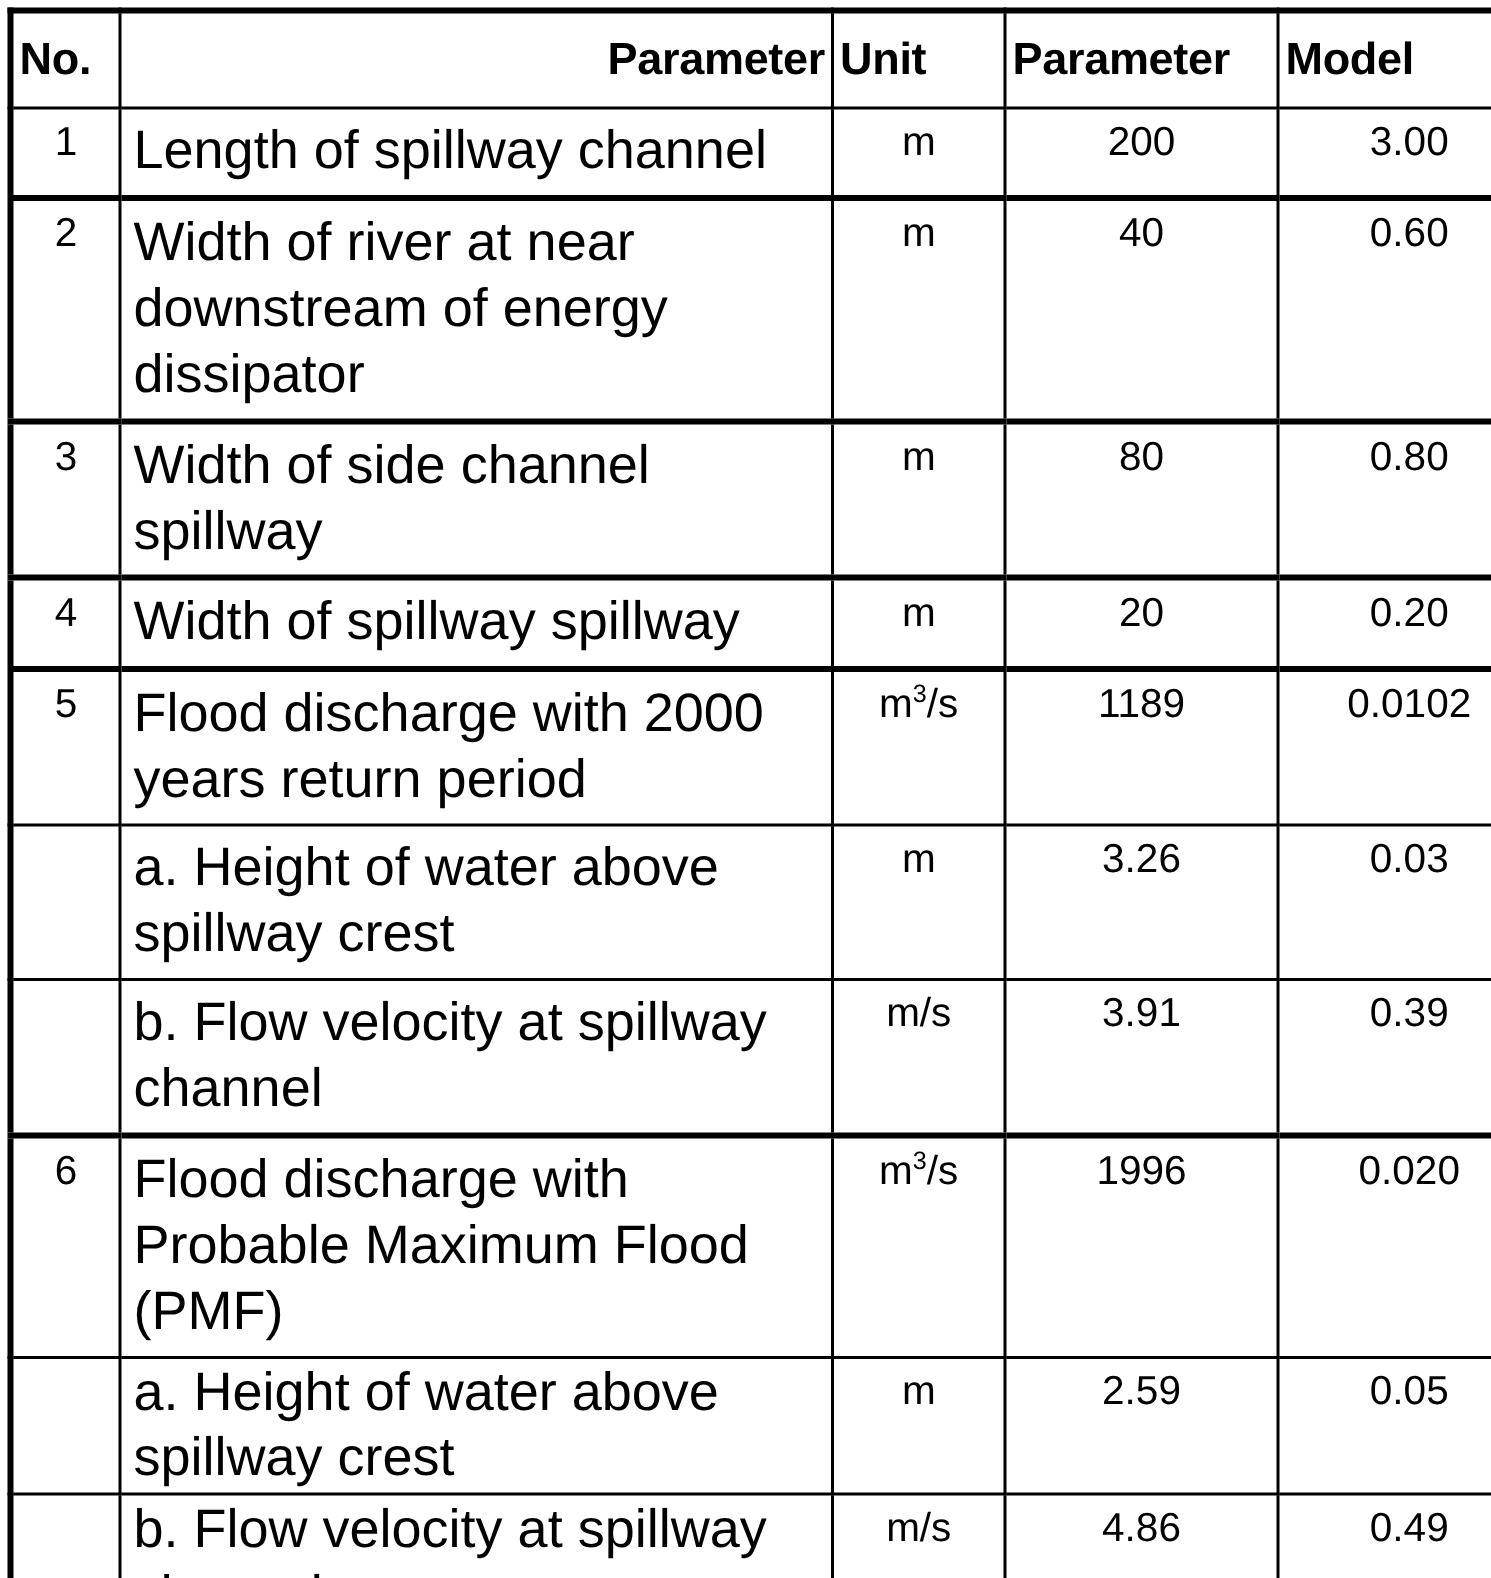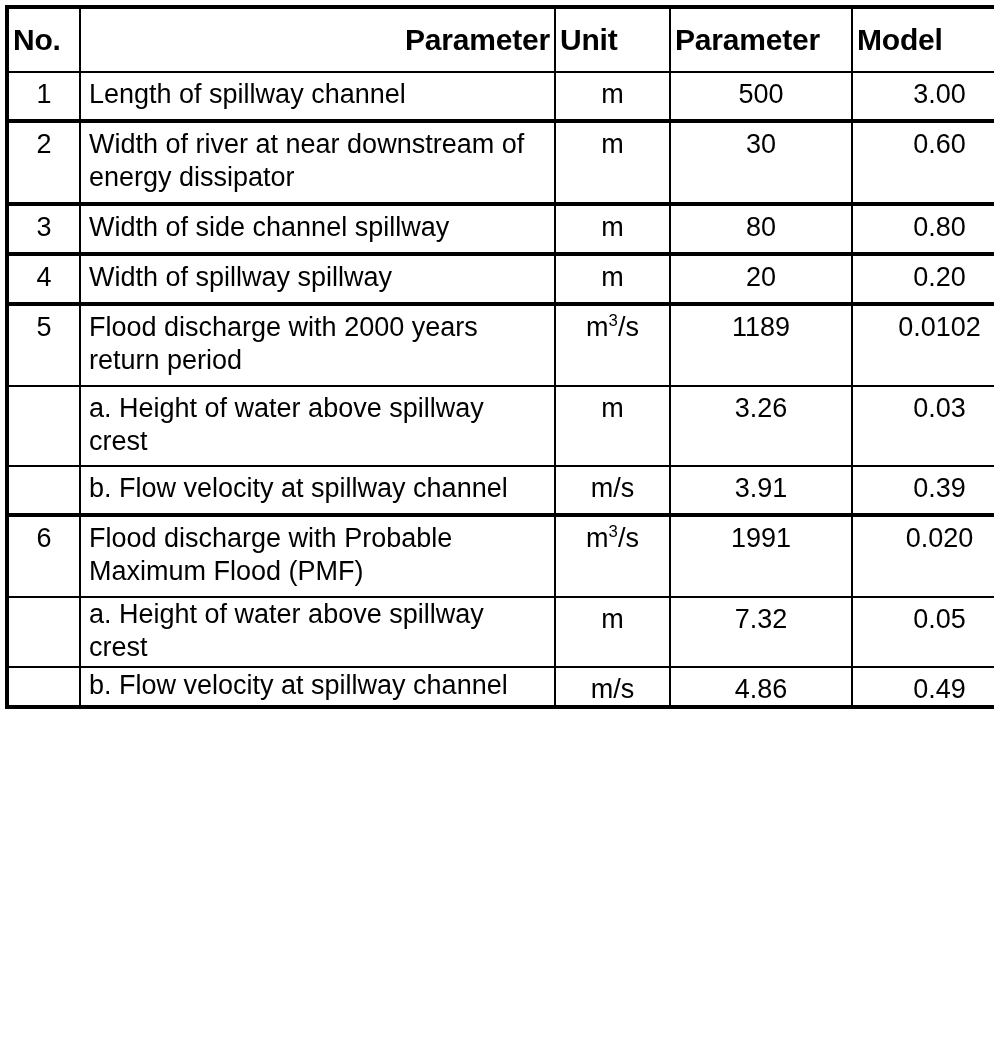--- a/index.html
+++ b/index.html
@@ -60,21 +60,21 @@
   thead th.th-param { text-align: right; }
 
   
   td.cell-no {
     text-align: center;
     font-size: 27px;
     padding-top: 6px;
   }
   td.cell-param {
     text-align: left;
-    font-size: 27px;
+    font-size: 36px;
     line-height: 1.22;
     padding: 5px 6px 8px 8px;
   }
   td.cell-unit,
   td.cell-val {
     text-align: center;
     font-size: 27px;
     padding-top: 6px;
   }
 
@@ -112,28 +112,28 @@
         <th class="th-unit">Unit</th>
         <th class="th-proto">Parameter</th>
         <th class="th-model">Model</th>
       </tr>
     </thead>
     <tbody id="tbody">
         <tr>
           <td class="cell-no">1</td>
           <td class="cell-param">Length of spillway channel</td>
           <td class="cell-unit"><span>m</span></td>
-          <td class="cell-val">500</td>
+          <td class="cell-val">200</td>
           <td class="cell-val">3.00</td>
         </tr>
         <tr class="group-start">
           <td class="cell-no">2</td>
           <td class="cell-param">Width of river at near downstream of energy dissipator</td>
           <td class="cell-unit"><span>m</span></td>
-          <td class="cell-val">30</td>
+          <td class="cell-val">40</td>
           <td class="cell-val">0.60</td>
         </tr>
         <tr class="group-start">
           <td class="cell-no">3</td>
           <td class="cell-param">Width of side channel spillway</td>
           <td class="cell-unit"><span>m</span></td>
           <td class="cell-val">80</td>
           <td class="cell-val">0.80</td>
         </tr>
         <tr class="group-start">
@@ -161,28 +161,28 @@
           <td class="cell-no no-rule-top"></td>
           <td class="cell-param">b. Flow velocity at spillway channel</td>
           <td class="cell-unit"><span>m/s</span></td>
           <td class="cell-val">3.91</td>
           <td class="cell-val">0.39</td>
         </tr>
         <tr class="group-start">
           <td class="cell-no">6</td>
           <td class="cell-param">Flood discharge with Probable Maximum Flood (PMF)</td>
           <td class="cell-unit"><span>m</span><sup>3</sup><span>/s</span></td>
-          <td class="cell-val">1991</td>
+          <td class="cell-val">1996</td>
           <td class="cell-val">0.020</td>
         </tr>
         <tr>
           <td class="cell-no no-rule-top"></td>
           <td class="cell-param vmid">a. Height of water above spillway crest</td>
           <td class="cell-unit"><span>m</span></td>
-          <td class="cell-val">7.32</td>
+          <td class="cell-val">2.59</td>
           <td class="cell-val">0.05</td>
         </tr>
         <tr>
           <td class="cell-no no-rule-top"></td>
           <td class="cell-param vmid">b. Flow velocity at spillway channel</td>
           <td class="cell-unit"><span>m/s</span></td>
           <td class="cell-val">4.86</td>
           <td class="cell-val">0.49</td>
         </tr>
       </tbody>

